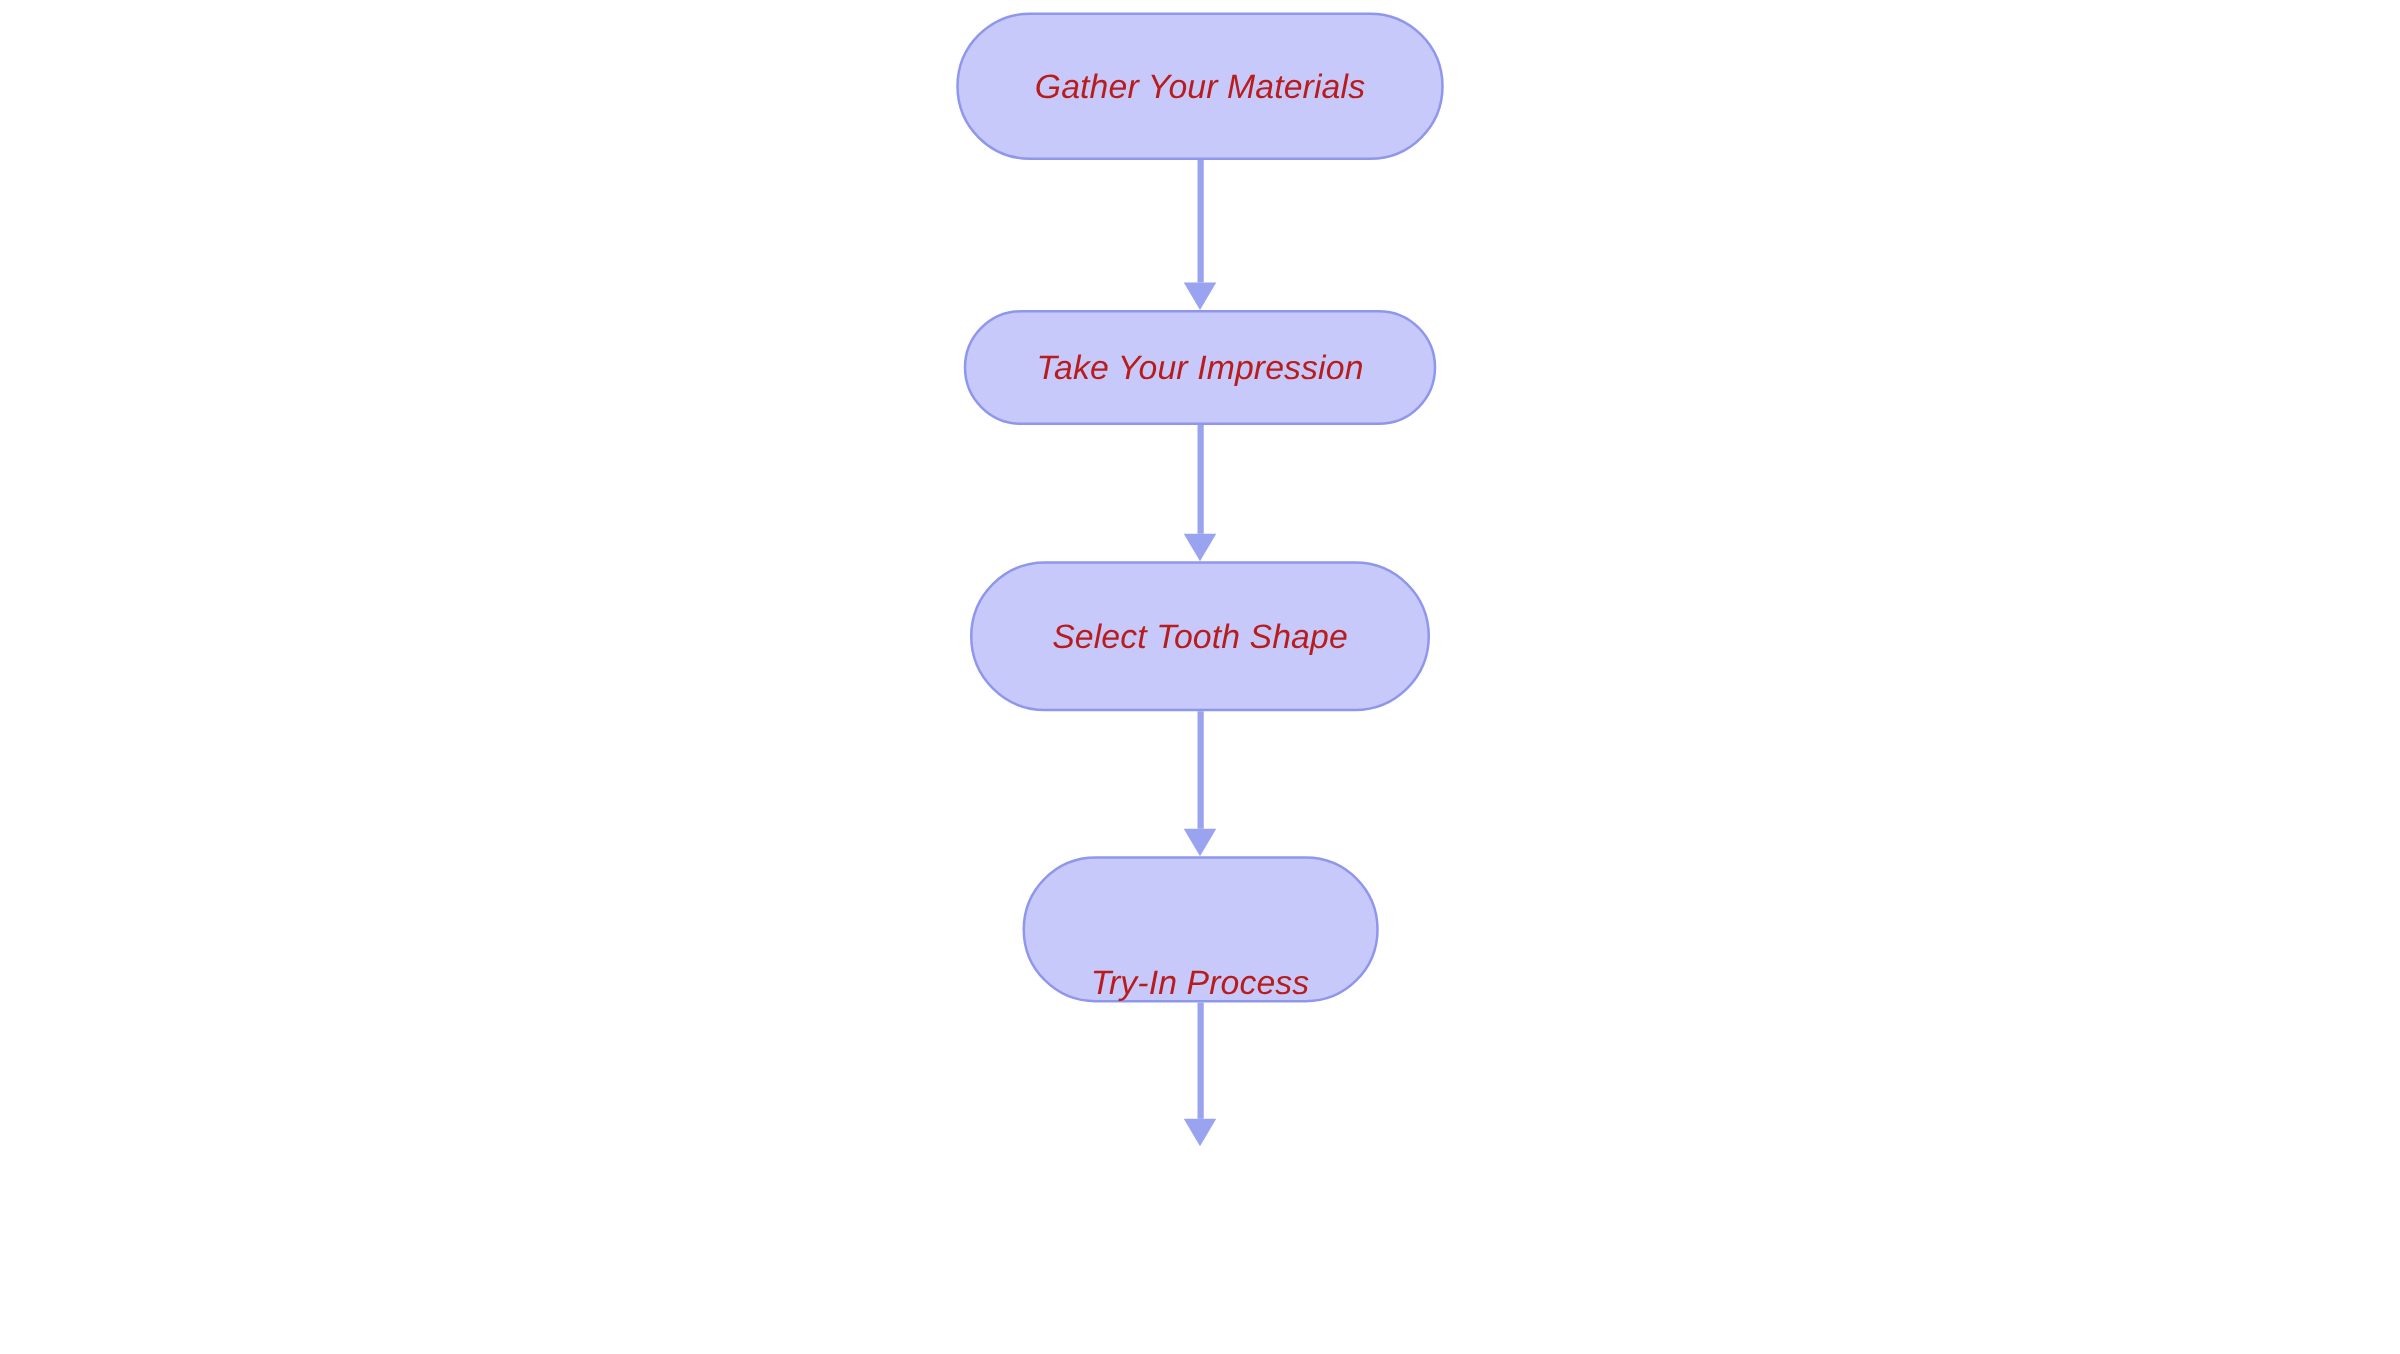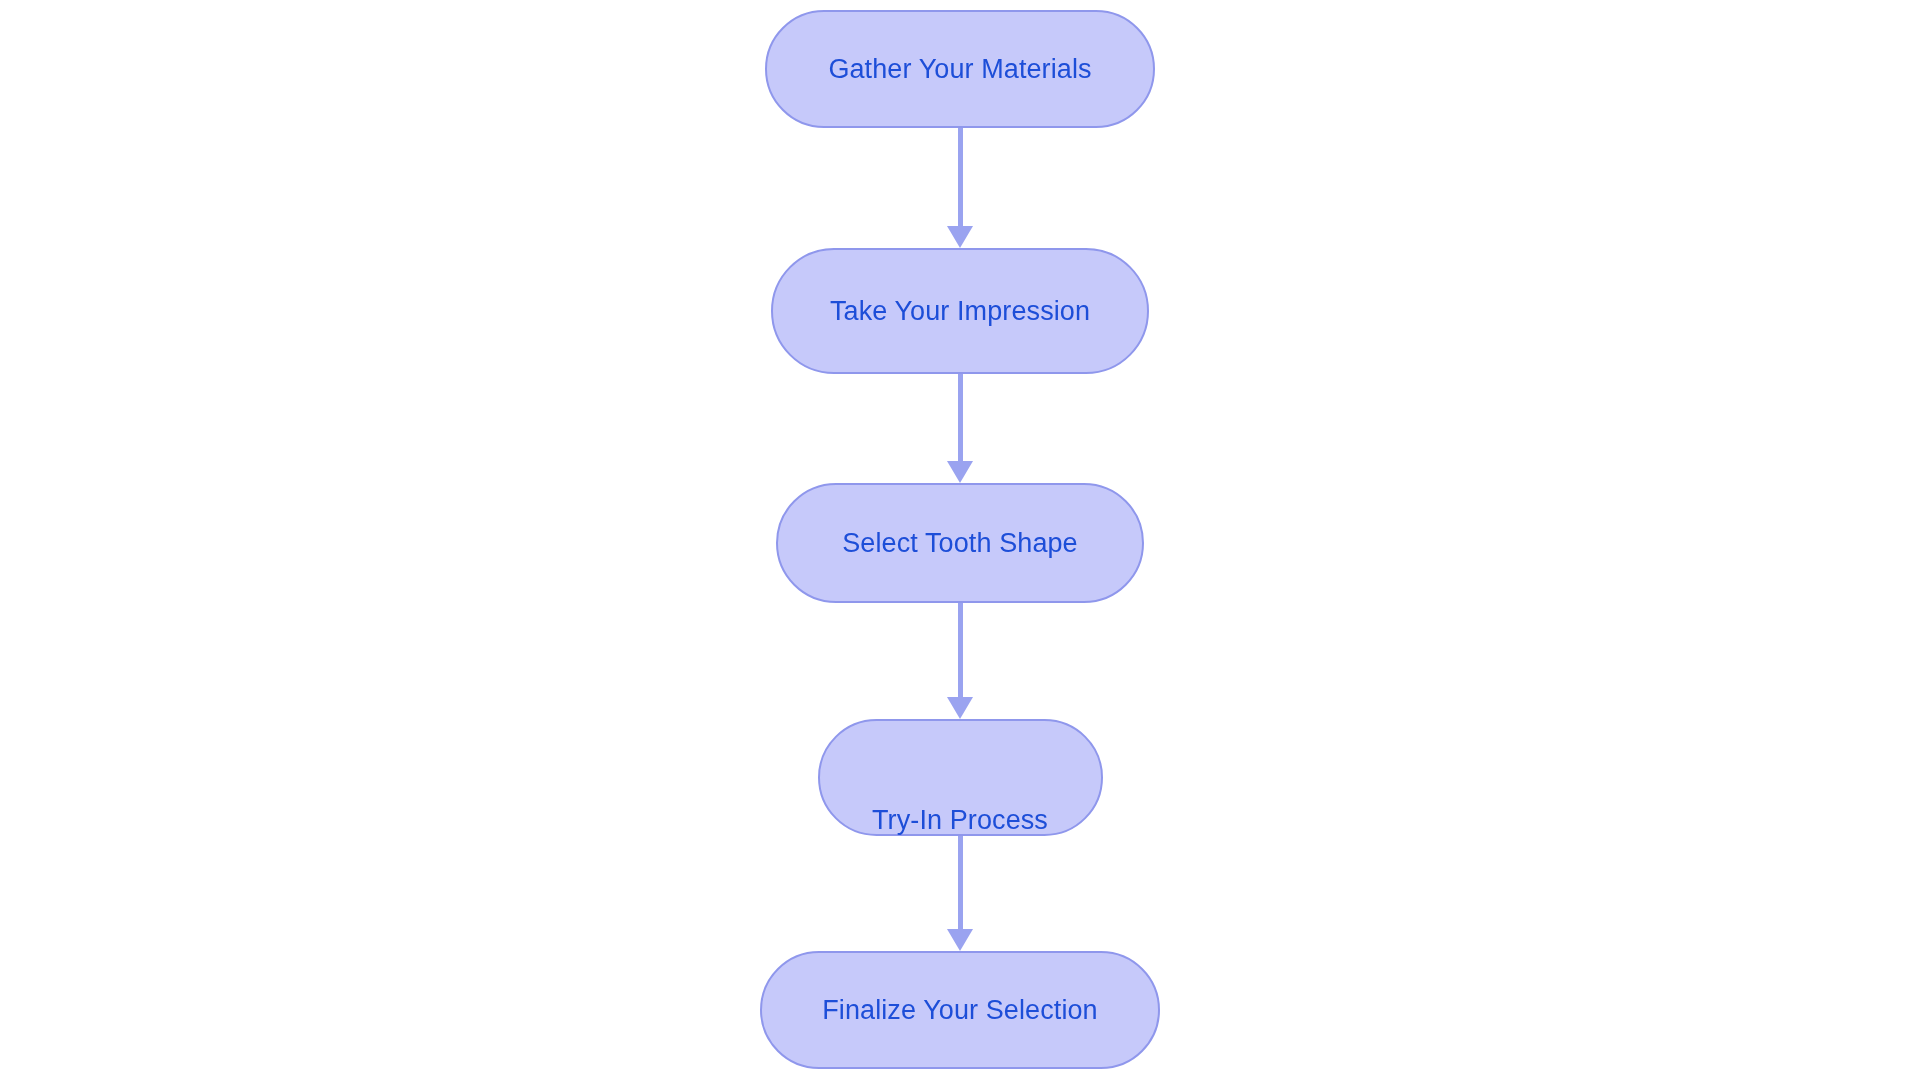--- a/index.html
+++ b/index.html
@@ -49,26 +49,27 @@
     font-weight: 400;
     line-height: 1;
     letter-spacing: 0.1px;
     white-space: nowrap;
     user-select: none;
   }
 
   .flow-node .node-label {
     display: block;
     padding: 0 6px;
-    color: #1d4ed8;
+    color: #b91c1c;
+    font-style: italic;
   }
 
   
   .node-1 { width: 390px; height: 118px; margin-top: 10px; }
-  .node-2 { width: 378px; height: 126px; }
+  .node-2 { width: 378px; height: 92px; }
   .node-3 { width: 368px; height: 120px; }
   .node-4 { width: 285px; height: 117px; align-items: flex-end; }
   .node-5 { width: 400px; height: 118px; }
 
   
   .flow-connector {
     position: relative;
     width: 30px;
     display: flex;
     flex-direction: column;
@@ -130,18 +131,15 @@
 
     <div class="flow-node node-4">
       <span class="node-label">Try-In Process</span>
     </div>
 
     <div class="flow-connector conn-4">
       <div class="connector-line"></div>
       <div class="connector-arrow"></div>
     </div>
 
-    <div class="flow-node node-5">
-      <span class="node-label">Finalize Your Selection</span>
-    </div>
 
   </div>
 </div>
 
 </body></html>

